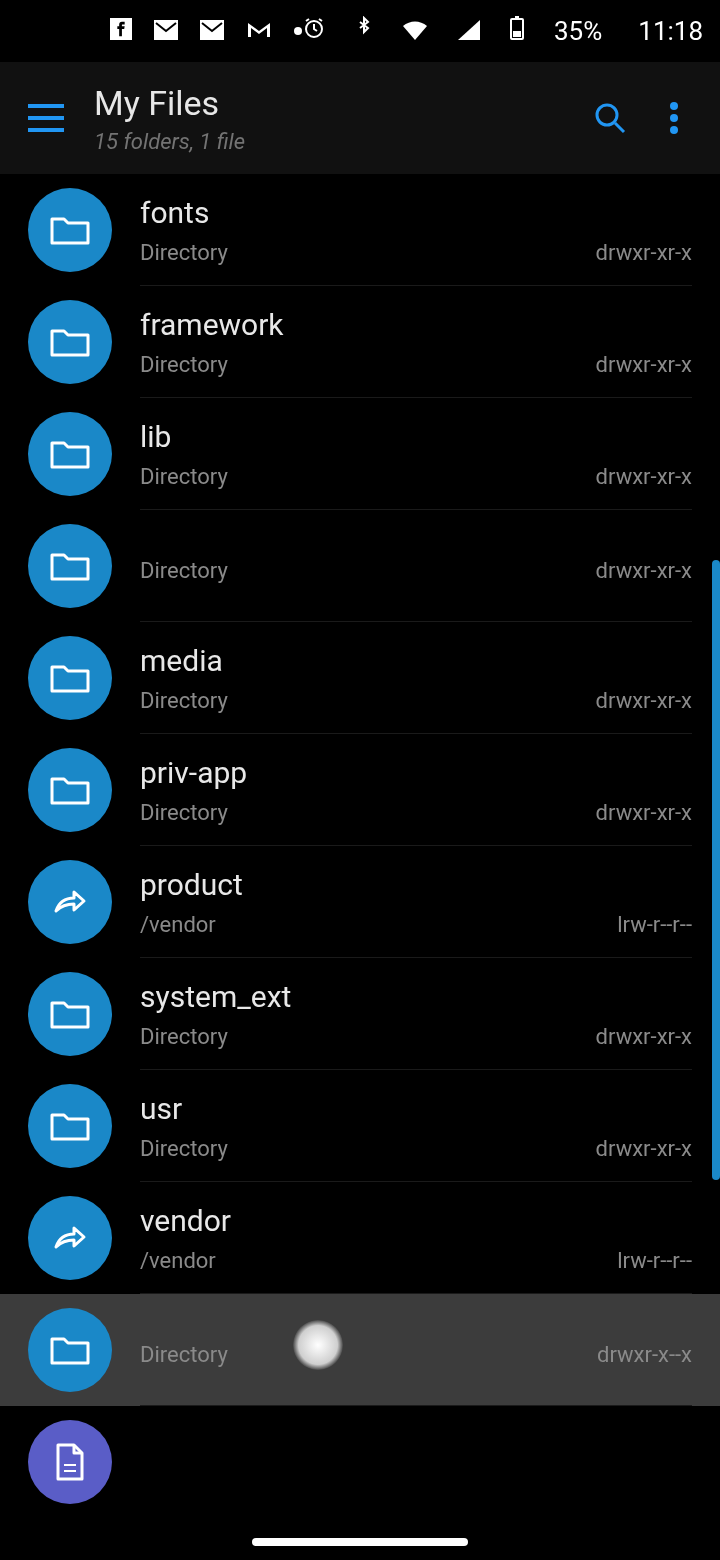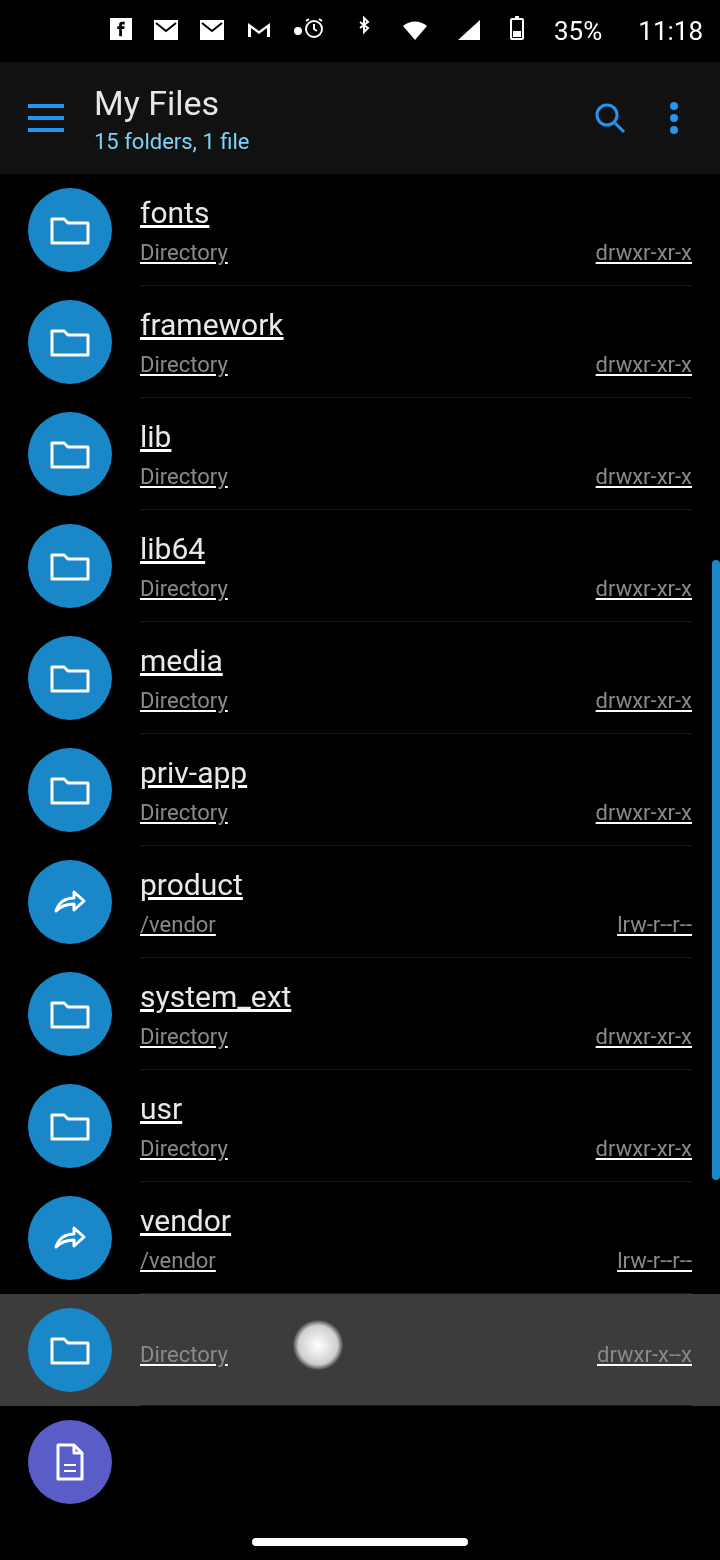--- a/index.html
+++ b/index.html
@@ -19,31 +19,30 @@
     .status-right { display: flex; align-items: center; gap: 30px; }
     .status-right span { font-weight: 400; }
     .header {
       height: 112px; display: flex; align-items: center;
       padding: 0 14px; background: #111;
     }
     .menu-btn { width: 64px; height: 64px; display: flex; align-items: center;
       justify-content: center; cursor: pointer; }
     .title-block { flex: 1; margin-left: 16px; }
     .title { font-size: 34px; font-weight: 400; color: #e7e7e7; }
-    .subtitle { font-size: 22px; color: #7dd3fc; margin-top: 6px; }
+    .subtitle { font-size: 22px; color: #737373; margin-top: 6px; font-style: italic; }
     .search-btn, .more-btn {
       width: 64px; height: 64px; display: flex; align-items: center;
       justify-content: center; cursor: pointer;
     }
     .file-list { }
     .row {
       height: 112px; display: flex; align-items: center;
       padding: 0 28px;
       cursor: pointer;
-      text-decoration: underline;
     }
     .row.highlight { background: #3c3c3c; }
     .icon-wrap {
       width: 84px; height: 84px; border-radius: 50%;
       display: flex; align-items: center; justify-content: center;
       flex-shrink: 0; margin-right: 28px;
     }
     .icon-folder { background: #1a88c8; }
     .icon-link   { background: #1a88c8; }
     .icon-file   { background: #5a5dc7; }
@@ -200,21 +199,20 @@
         </div>
       </div>
     </div>
     <div class="row">
       <div class="icon-wrap icon-folder">
         <svg width="40" height="34" viewBox="0 0 40 34" fill="none" stroke="#fff" stroke-width="3" stroke-linejoin="round">
           <path d="M2 6h12l4 4h20v20H2z"></path>
         </svg>
       </div>
       <div class="row-text">
-        <div class="name">lib64</div>
         <div class="meta">
           <div class="sub">Directory</div>
           <div class="perm">drwxr-xr-x</div>
         </div>
       </div>
     </div>
     <div class="row">
       <div class="icon-wrap icon-folder">
         <svg width="40" height="34" viewBox="0 0 40 34" fill="none" stroke="#fff" stroke-width="3" stroke-linejoin="round">
           <path d="M2 6h12l4 4h20v20H2z"></path>

